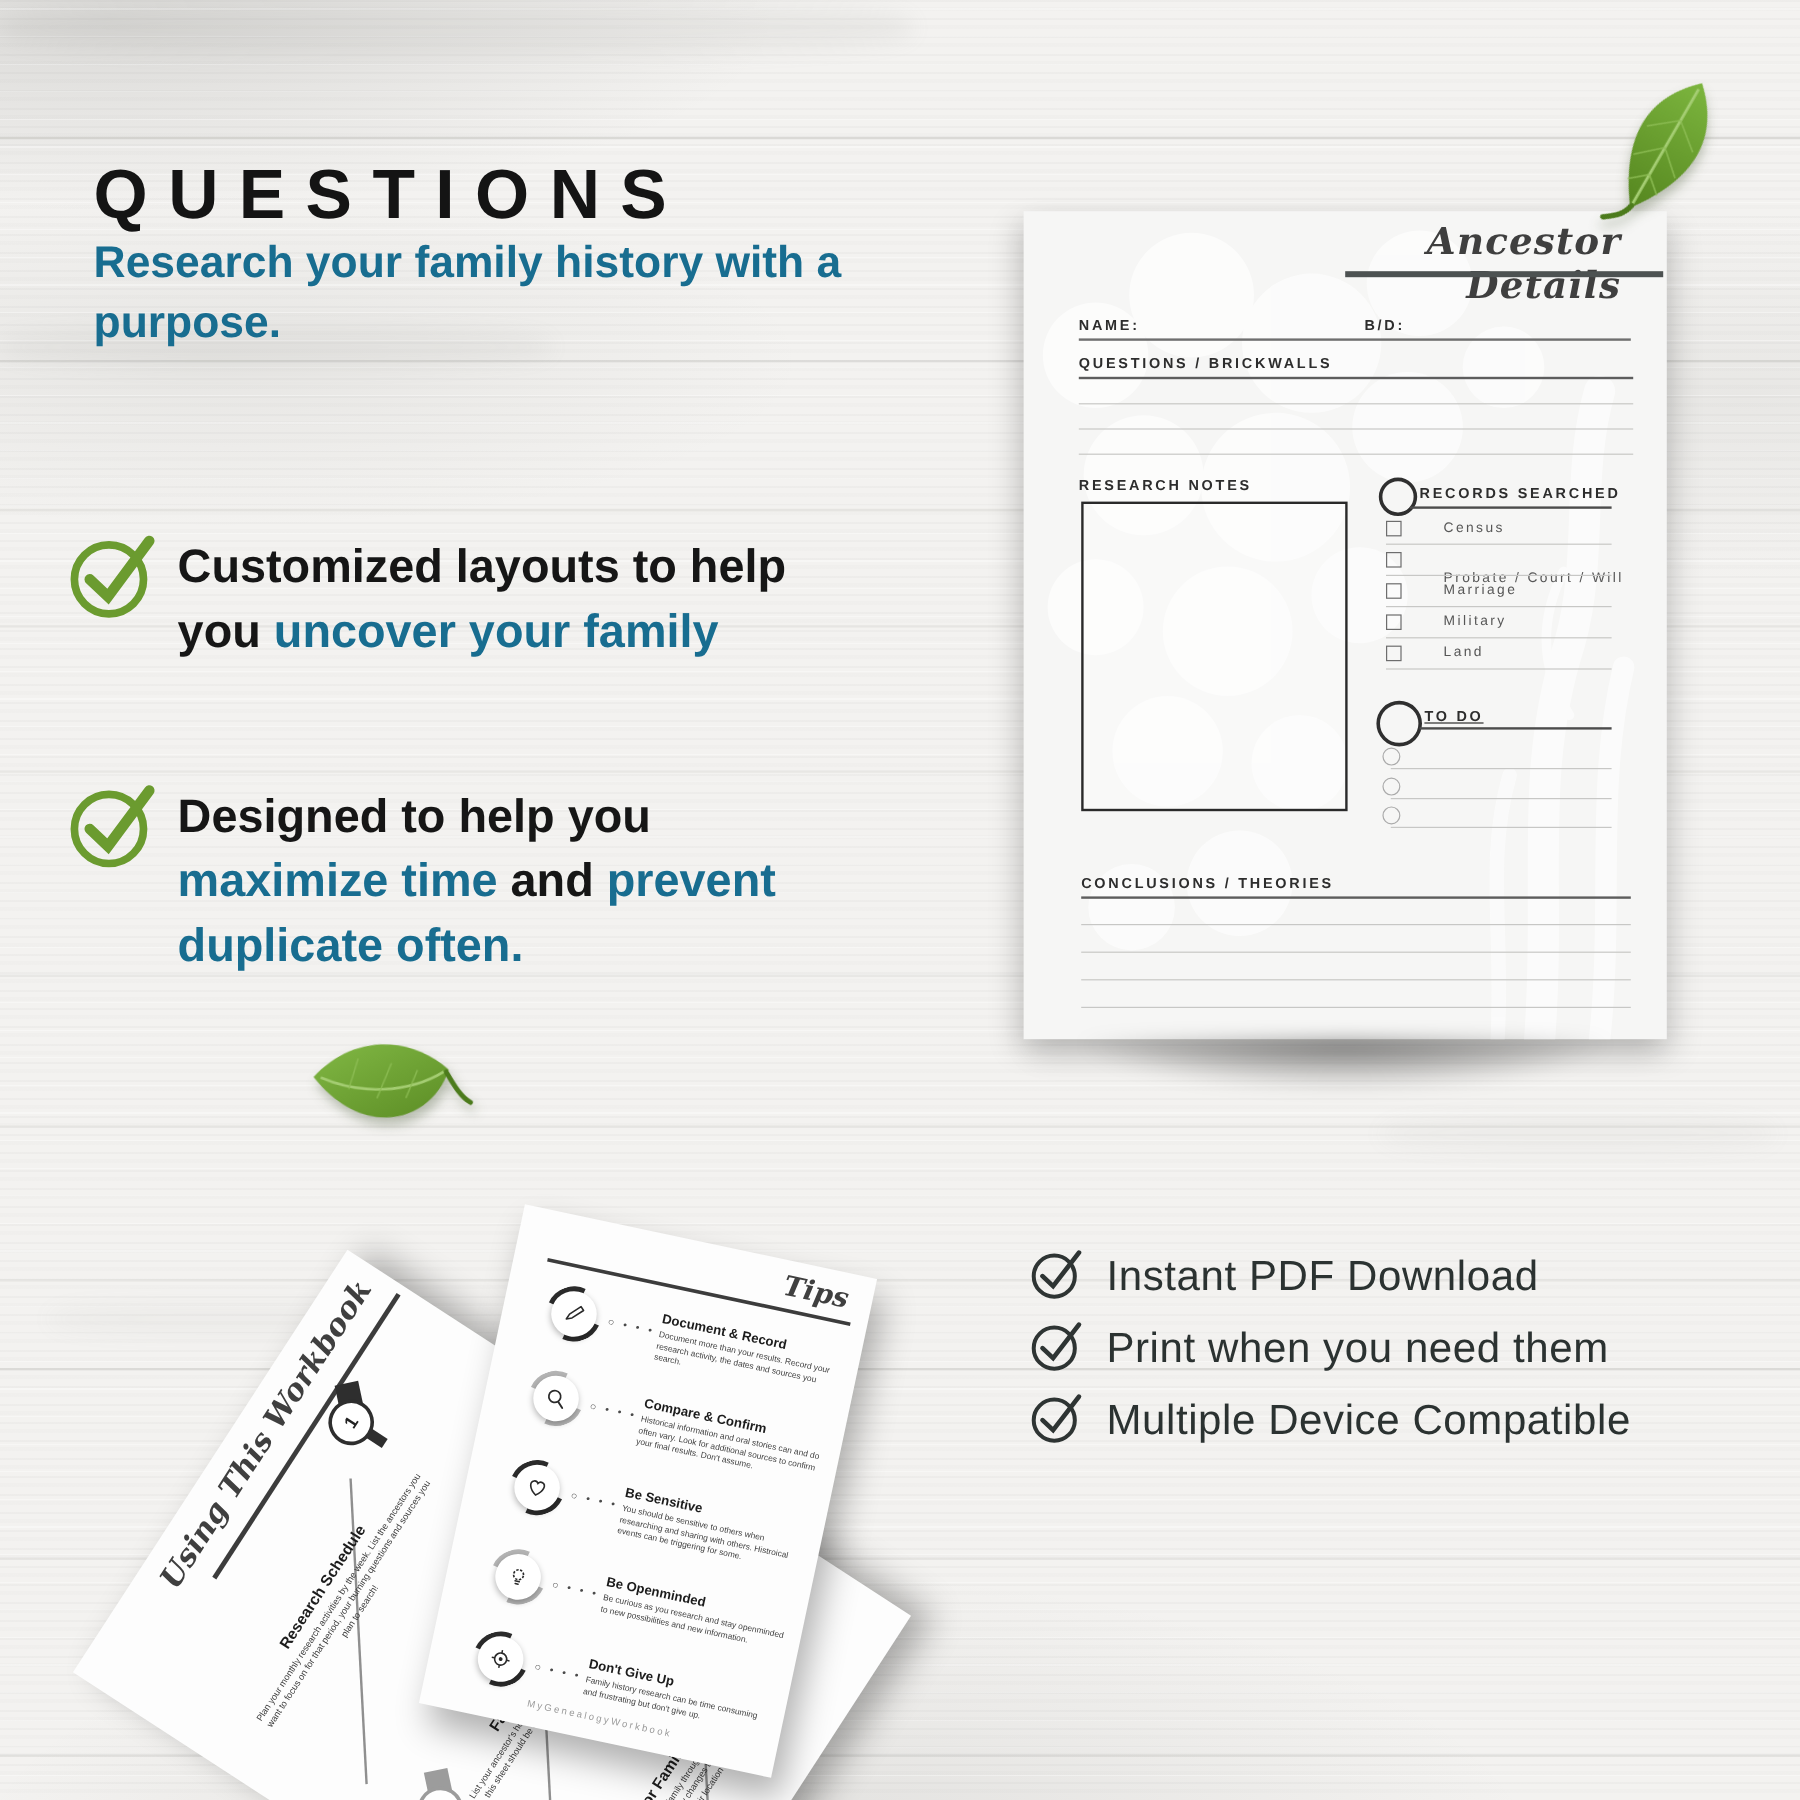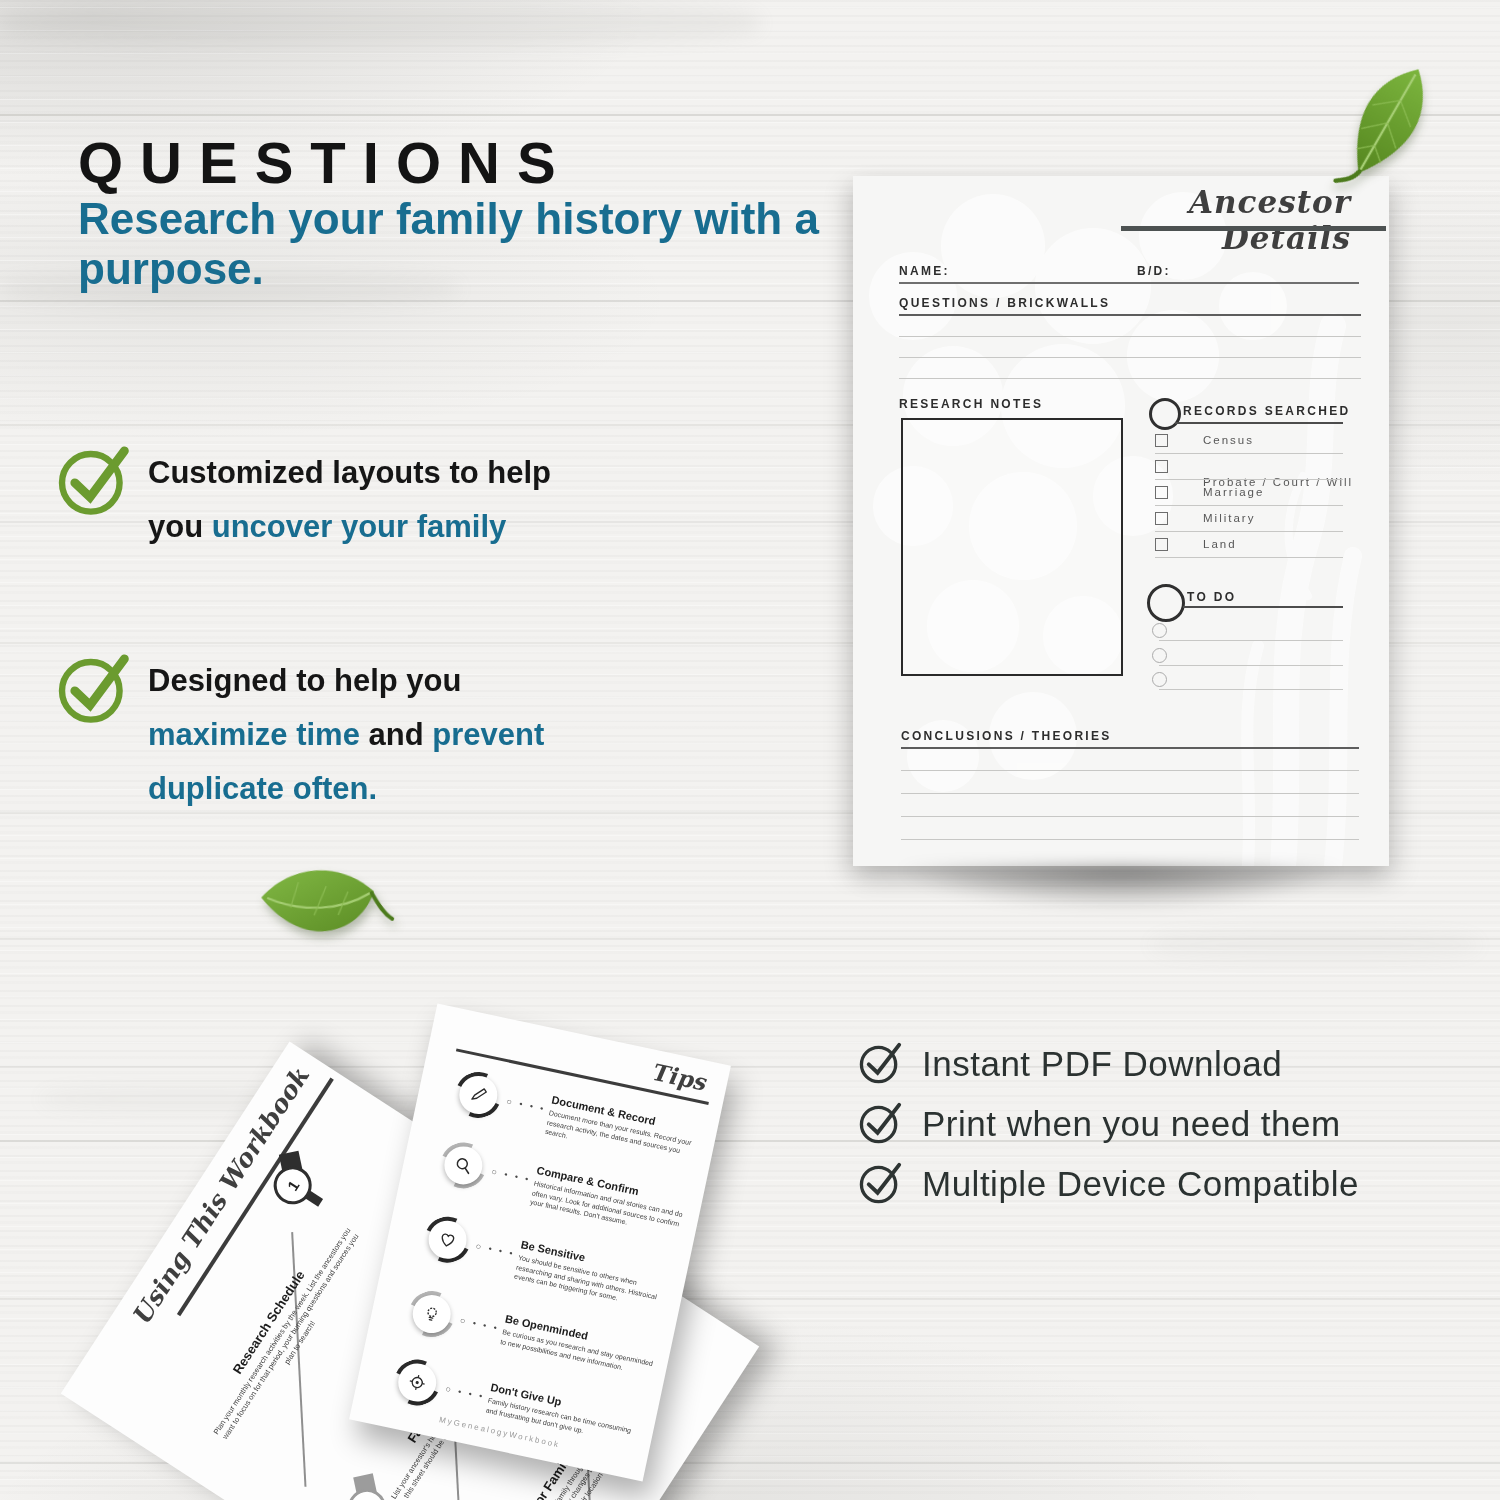--- a/index.html
+++ b/index.html
@@ -16,25 +16,25 @@
       radial-gradient(700px 200px at 12% 20%, rgba(120,120,114,.10), transparent 70%);
   }
   .plank{position:absolute;left:0;width:1500px;height:2px;background:#9a9a95;pointer-events:none;}
   .smudge{position:absolute;background:#8b8b86;filter:blur(9px);border-radius:40%;pointer-events:none;}
 
   
   .hero-heading{
     position:absolute;left:78px;top:92px;
     font-size:58px;font-weight:bold;letter-spacing:17px;color:#141414;line-height:1.1;
   }
-  .hero-sub{position:absolute;left:78px;top:194px;color:#186d90;font-size:44px;font-weight:bold;line-height:50px;}
+  .hero-sub{position:absolute;left:78px;top:194px;color:#186d90;font-size:37px;font-weight:bold;line-height:50px;}
 
   .bullet{position:absolute;display:flex;}
   .bullet .bcheck{flex:0 0 auto;margin-right:14px;}
-  .bullet-text{font-size:31px;font-weight:bold;color:#161616;}
+  .bullet-text{font-size:39px;font-weight:bold;color:#161616;}
   .bullet-text .bl{line-height:54px;white-space:nowrap;}
   .teal{color:#186d90;}
   .ink{color:#161616;}
 
   
   .sheet{
     position:absolute;left:853px;top:176px;width:536px;height:690px;
     background:#f6f6f5;
     box-shadow:-8px 10px 22px rgba(0,0,0,.14), 8px 12px 24px rgba(0,0,0,.14);
   }
@@ -216,21 +216,21 @@
 
   <div class="ws-check" style="left:302px;top:336px;"></div>
   <div class="ws-chklabel" style="left:330px;top:336px;">Military</div>
   <div class="ln-light" style="left:302px;width:188px;top:355px;"></div>
 
   <div class="ws-check" style="left:302px;top:362px;"></div>
   <div class="ws-chklabel" style="left:330px;top:362px;">Land</div>
   <div class="ln-light" style="left:302px;width:188px;top:381px;"></div>
 
   <div class="ws-circle" style="left:294px;top:408px;width:32px;height:32px;border-width:3.5px;"></div>
-  <div class="ws-label" style="left:334px;top:414px;">TO DO</div>
+  <div class="ws-label" style="left:334px;top:414px;text-decoration:underline;">TO DO</div>
   <div class="ln-dark" style="left:330px;width:160px;top:430px;background:#4c4c4c;"></div>
 
   <div class="ws-dot" style="left:299px;top:447px;"></div>
   <div class="ln-light" style="left:306px;width:184px;top:464px;"></div>
   <div class="ws-dot" style="left:299px;top:472px;"></div>
   <div class="ln-light" style="left:306px;width:184px;top:489px;"></div>
   <div class="ws-dot" style="left:299px;top:496px;"></div>
   <div class="ln-light" style="left:306px;width:184px;top:513px;"></div>
 
   <div class="ws-label" style="left:48px;top:553px;">CONCLUSIONS / THEORIES</div>

